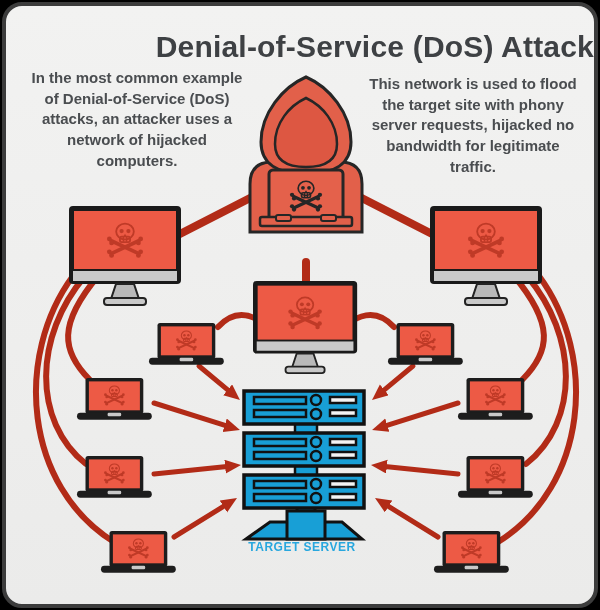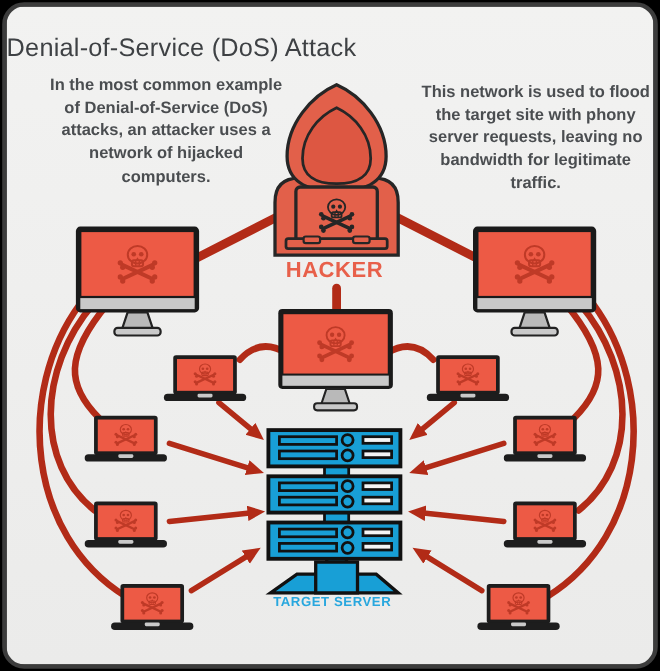--- a/index.html
+++ b/index.html
@@ -4,25 +4,25 @@
 <style>
   html,body{margin:0;padding:0;background:#000;}
   body{width:600px;height:610px;overflow:hidden;font-family:"Liberation Sans",sans-serif;}
   .card{
     position:absolute;left:2px;top:2px;width:588px;height:598px;
     background:linear-gradient(180deg,#f2f2f1 0%,#ebebea 100%);
     border:4px solid #3c3c3c;border-radius:20px;
   }
   .title{
     position:absolute;left:0;top:24px;width:100%;
-    text-align:left;font-size:23px;font-weight:400;color:#3e4144;letter-spacing:.2px;
+    text-align:right;font-size:30px;font-weight:700;color:#3e4144;letter-spacing:.2px;
   }
   .note{
     position:absolute;width:218px;text-align:center;
-    font-size:15px;line-height:1.38;font-weight:700;color:#4a4d50;margin-left:14px;
+    font-size:15px;line-height:1.38;font-weight:700;color:#4a4d50;
   }
   .note-left{left:22px;top:62px;}
   .note-right{left:358px;top:68px;}
   .hacker-label{
     position:absolute;left:238px;top:229px;width:120px;text-align:center;
     font-size:20px;font-weight:700;color:#e8604a;letter-spacing:.5px;
   }
   .server-label{
     position:absolute;left:196px;top:534px;width:200px;text-align:center;
     font-size:12px;font-weight:700;color:#28a7de;letter-spacing:.5px;
@@ -199,17 +199,16 @@
         <circle cx="310" cy="478" r="5" stroke-width="2.5"></circle>
         <circle cx="310" cy="492" r="5" stroke-width="2.5"></circle>
         <rect x="324" y="475" width="26" height="6" fill="#f4f4f4" stroke-width="2.5"></rect>
         <rect x="324" y="488" width="26" height="6" fill="#f4f4f4" stroke-width="2.5"></rect>
       </g>
     </g>
   </svg>
 
   <div class="title">Denial-of-Service (DoS) Attack</div>
   <div class="note note-left">In the most common example of Denial-of-Service (DoS) attacks, an attacker uses a network of hijacked computers.</div>
-  <div class="note note-right">This network is used to flood the target site with phony server requests, leaving no bandwidth for legitimate traffic.</div>
-  <div class="hacker-label">HACKER</div>
+  <div class="note note-right">This network is used to flood the target site with phony server requests, hijacked no bandwidth for legitimate traffic.</div>
   <div class="server-label">TARGET SERVER</div>
 
 </div>
 
 </body></html>

